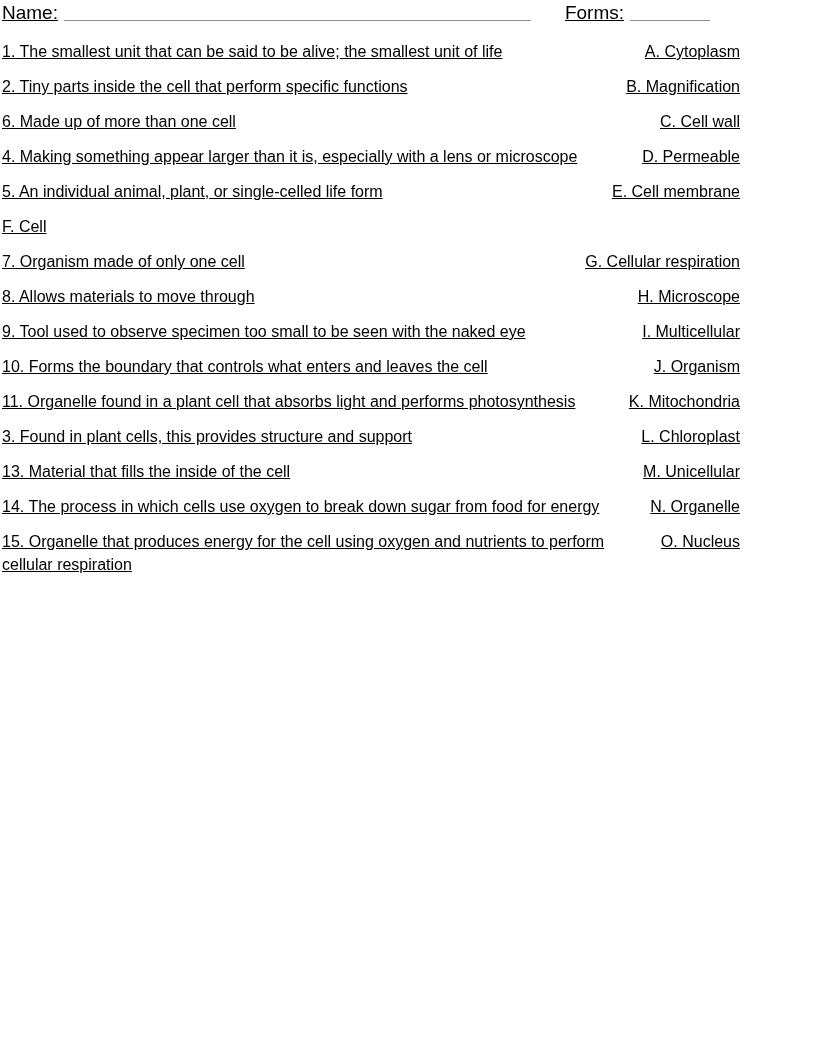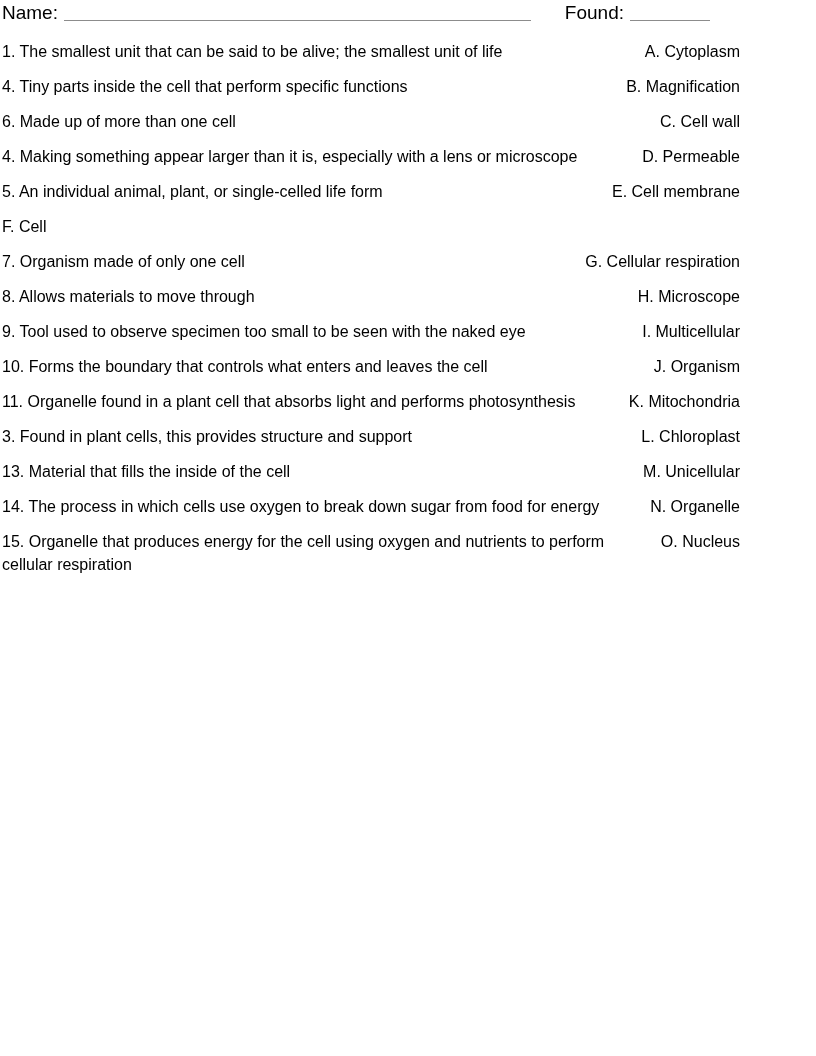--- a/index.html
+++ b/index.html
@@ -12,20 +12,21 @@
     height: 1056px;
     font-family: "Liberation Sans", sans-serif;
     color: #000000;
     overflow: hidden;
   }
   .page {
     padding: 2px 4px 0 2px;
     box-sizing: border-box;
     width: 744px;
     height: 1056px;
+    text-decoration: underline;
   }
   
   .header {
     display: flex;
     align-items: flex-start;
     font-size: 19px;
     line-height: 22px;
     height: 22px;
     padding-right: 30px;
   }
@@ -75,32 +76,32 @@
   }
 </style>
 </head>
 <body style="color: rgb(0, 0, 0);">
 
 <div class="page">
 
   <div class="header">
     <span>Name:</span>
     <span class="blank-line name-line" style="border-bottom-color: rgb(140, 140, 140);"></span>
-    <span class="date-label">Found:</span>
+    <span class="date-label">Forms:</span>
     <span class="blank-line date-line" style="border-bottom-color: rgb(140, 140, 140);"></span>
   </div>
 
 
   <div class="rows">
     <div class="row">
       <div class="q">1. The smallest unit that can be said to be alive; the smallest unit of life</div>
       <div class="a">A. Cytoplasm</div>
     </div>
     <div class="row">
-      <div class="q">4. Tiny parts inside the cell that perform specific functions</div>
+      <div class="q">2. Tiny parts inside the cell that perform specific functions</div>
       <div class="a">B. Magnification</div>
     </div>
     <div class="row">
       <div class="q">6. Made up of more than one cell</div>
       <div class="a">C. Cell wall</div>
     </div>
     <div class="row">
       <div class="q">4. Making something appear larger than it is, especially with a lens or microscope</div>
       <div class="a">D. Permeable</div>
     </div>

